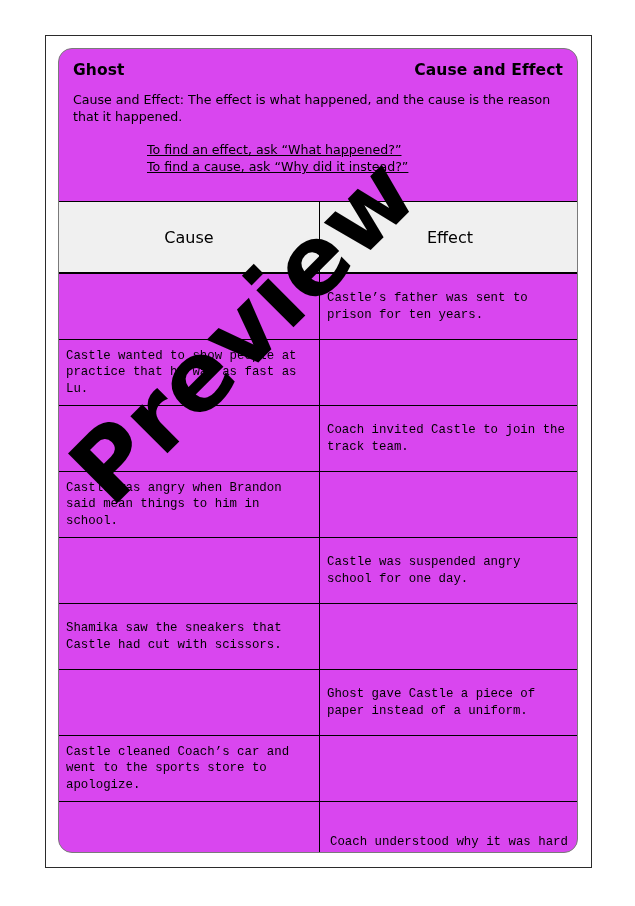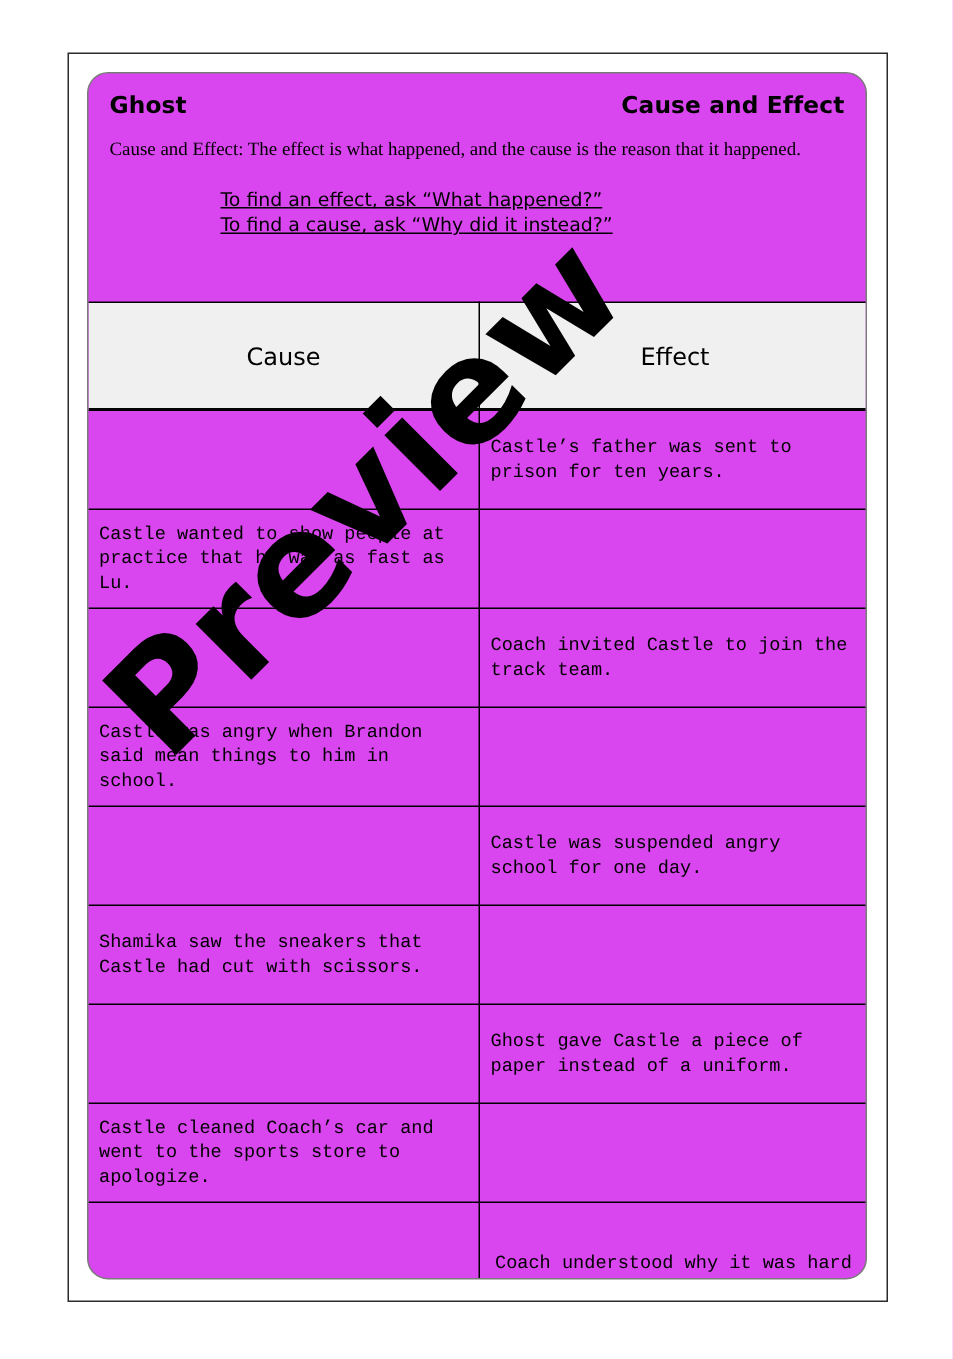--- a/index.html
+++ b/index.html
@@ -58,21 +58,20 @@
     font-size: 15.5px;
     font-weight: bold;
     letter-spacing: 0.1px;
     white-space: nowrap;
   }
 
   .intro {
     padding: 12px 16px 0 14px;
     font-size: 12.6px;
     line-height: 1.35;
-    font-family: Liberation Serif, serif;
   }
   .intro-lines {
     padding: 16px 14px 0 88px;
     font-size: 12.6px;
     line-height: 1.35;
     text-decoration: underline;
   }
   .intro-line { white-space: nowrap; }
 
   

